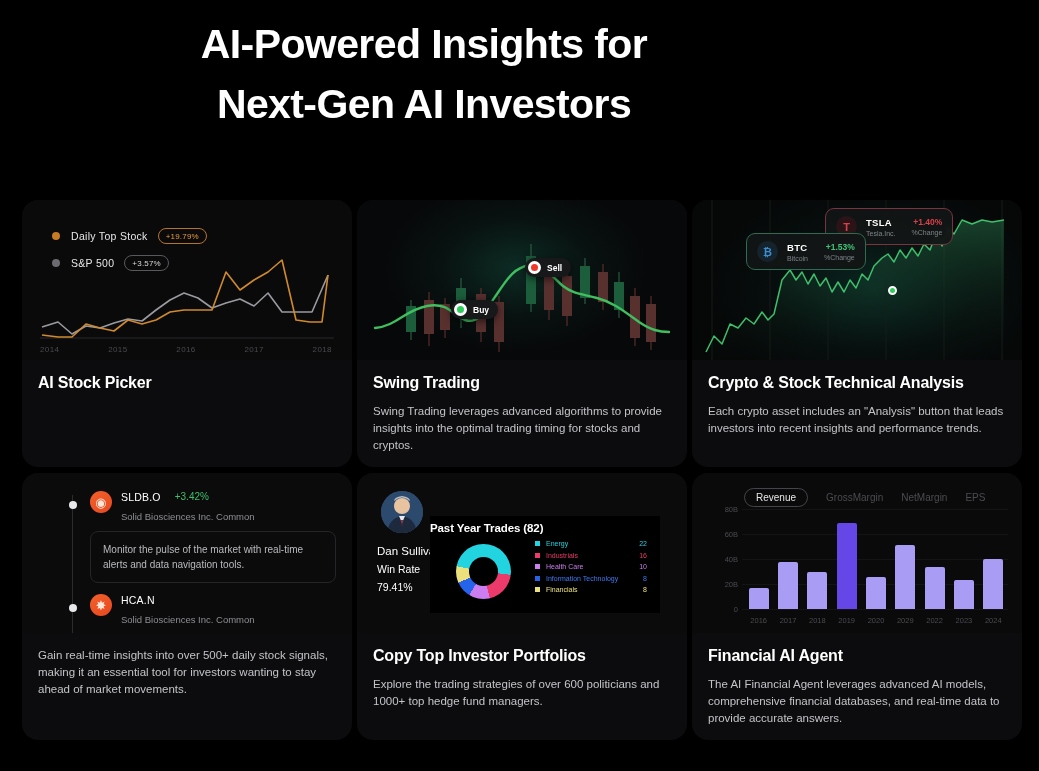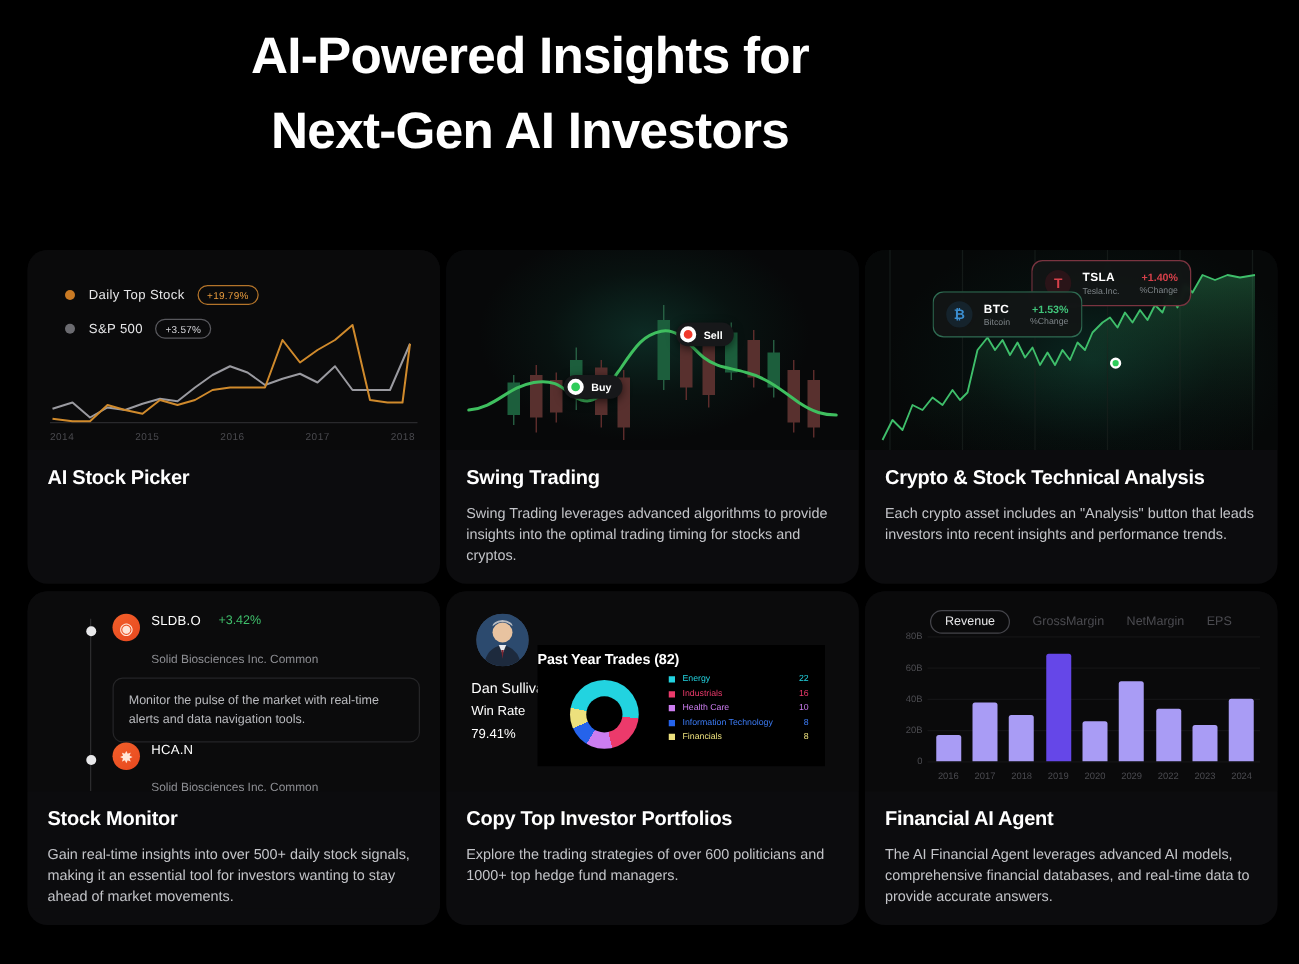--- a/index.html
+++ b/index.html
@@ -157,21 +157,21 @@
   .alert-head { display: flex; align-items: flex-start; }
   .alert-icon {
     width: 22px; height: 22px; border-radius: 50%;
     background: linear-gradient(145deg, #f2602a, #e8481f);
     display: flex; align-items: center; justify-content: center;
     color: #ffe6d8; font-size: 13px; flex: none; margin-right: 9px;
   }
   .alert-sym-row { display: flex; align-items: flex-start; }
   .alert-sym { color: #ffffff; font-size: 10.5px; letter-spacing: 0.2px; }
   .alert-chg { color: #3fbf6b; font-size: 10px; margin-left: 14px; }
-  .alert-company { color: #8e8f94; font-size: 9.5px; margin-top: 19px; }
+  .alert-company { color: #8e8f94; font-size: 9.5px; margin-top: 8px; }
   .alert-box {
     margin-top: 9px;
     border: 1px solid #252527;
     border-radius: 8px;
     padding: 10px 12px;
     color: #b9babe;
     font-size: 10px;
     line-height: 15px;
   }
   .alert-box.faded { color: #3c3d40; border-color: #19191b; }
@@ -352,21 +352,21 @@
             <rect x="241" y="72" width="10" height="30"></rect>
               <rect x="273" y="96" width="10" height="42"></rect>
             <rect x="289" y="104" width="10" height="38"></rect>
           </g>
           <path d="M 18,128 C 40,126 48,110 70,106 C 92,102 96,116 108,120 C 120,124 126,114 140,94 C 152,76 158,68 172,65 C 186,62 196,78 206,86 C 216,94 226,94 240,98 C 256,102 268,112 282,122 C 294,130 302,132 312,132" fill="none" stroke="#3fbf5f" stroke-width="2.4" stroke-linecap="round"></path>
         </svg>
         <div class="marker" style="left:94px; top:100px;">
           <span class="marker-dot buy"></span>
           <span class="marker-label">Buy</span>
         </div>
-        <div class="marker" style="left:184px; top:58px;">
+        <div class="marker" style="left:168px; top:58px;">
           <span class="marker-dot sell"></span>
           <span class="marker-label">Sell</span>
         </div>
       </div>
       <div class="card-body">
         <div class="card-title">Swing Trading</div>
         <div class="card-desc">Swing Trading leverages advanced algorithms to provide insights into the optimal trading timing for stocks and cryptos.</div>
       </div>
     </div>
 
@@ -451,21 +451,20 @@
                 <span class="alert-sym">HCA.N</span>
                 <span class="alert-chg"></span>
               </div>
               <div class="alert-company">Solid Biosciences Inc. Common</div>
             </div>
           </div>
           <div class="alert-box faded">Monitor the pulse of the market with real-time alerts and data navigation tools. Our Stock Monitor equips you with the knowledge to act</div>
         </div>
       </div>
       <div class="card-body" style="background:#0c0c0e; position:relative; z-index:3;">
-        <div class="card-title">Stock Monitor</div>
         <div class="card-desc">Gain real-time insights into over 500+ daily stock signals, making it an essential tool for investors wanting to stay ahead of market movements.</div>
       </div>
     </div>
 
     <div class="card">
       <div class="card-visual c5-visual">
         <div class="avatar">
           <svg width="42" height="42" viewBox="0 0 42 42">
             <rect width="42" height="42" fill="#2c4a6e"></rect>
             <circle cx="21" cy="15" r="8" fill="#e8c3a0"></circle>

